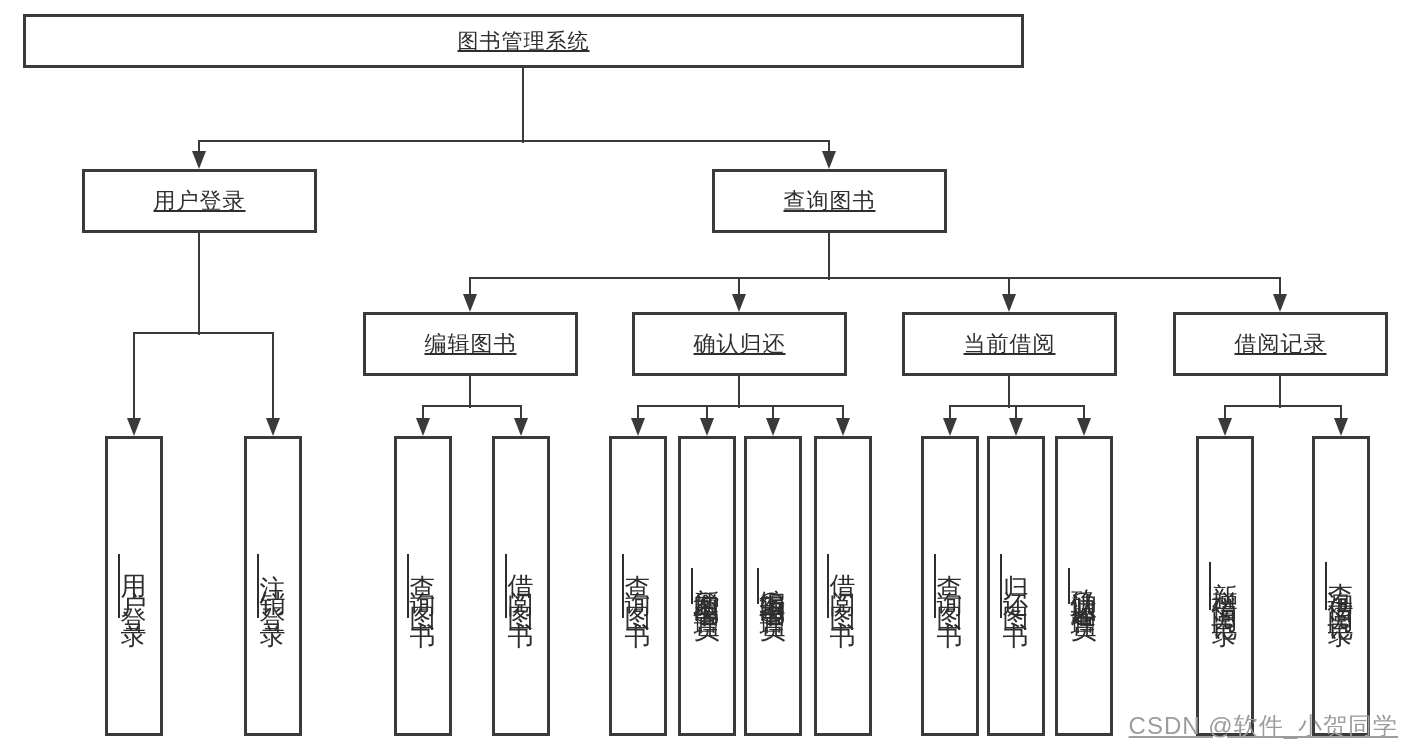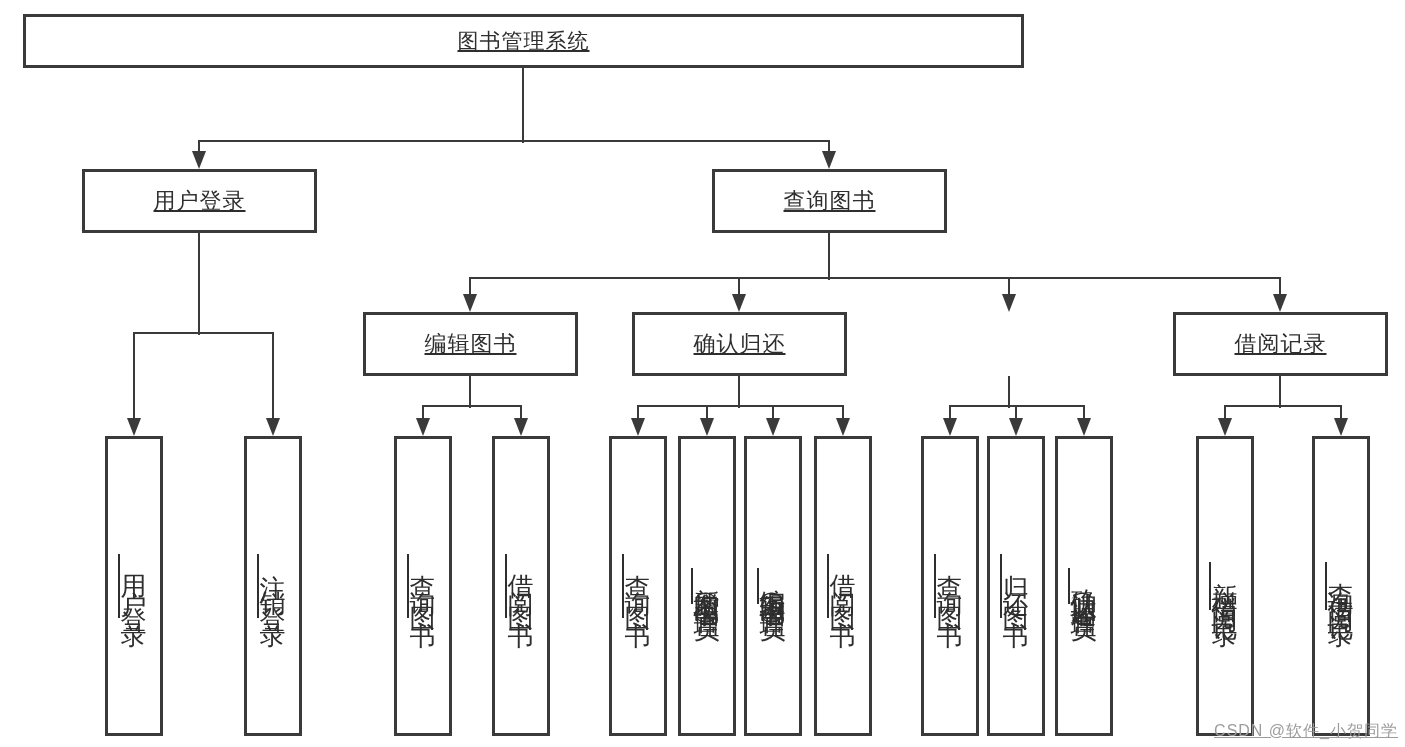--- a/index.html
+++ b/index.html
@@ -36,21 +36,21 @@
   .hline{height:2px;}
   .ahead{
     position:absolute;width:0;height:0;
     border-left:7px solid transparent;
     border-right:7px solid transparent;
     border-top:18px solid #3a3a3a;
   }
   .watermark{
     position:absolute;
     right:7px;bottom:5px;
-    font-size:16px;
+    font-size:24px;
     color:#9c9c9c;
     text-decoration:underline;
     letter-spacing:1px;
     z-index:10;
     white-space:nowrap;
   }
 </style>
 </head>
 <body>
 
@@ -121,20 +121,23 @@
   <div class="box h" style="left:712px;top:169px;width:235px;height:64px;">
     <span>查询图书</span>
   </div>
 
   <div class="box h" style="left:363px;top:312px;width:215px;height:64px;">
     <span>编辑图书</span>
   </div>
   <div class="box h" style="left:632px;top:312px;width:215px;height:64px;">
     <span>确认归还</span>
   </div>
+  <div class="box h" style="left:902px;top:312px;width:215px;height:64px;">
+    <span>当前借阅</span>
+  </div>
   <div class="box h" style="left:1173px;top:312px;width:215px;height:64px;">
     <span>借阅记录</span>
   </div>
 
   <div class="box leaf" style="left:105px;">
     <span class="vtext sp-wide">用户登录</span>
   </div>
   <div class="box leaf" style="left:244px;">
     <span class="vtext sp-wide">注销登录</span>
   </div>

